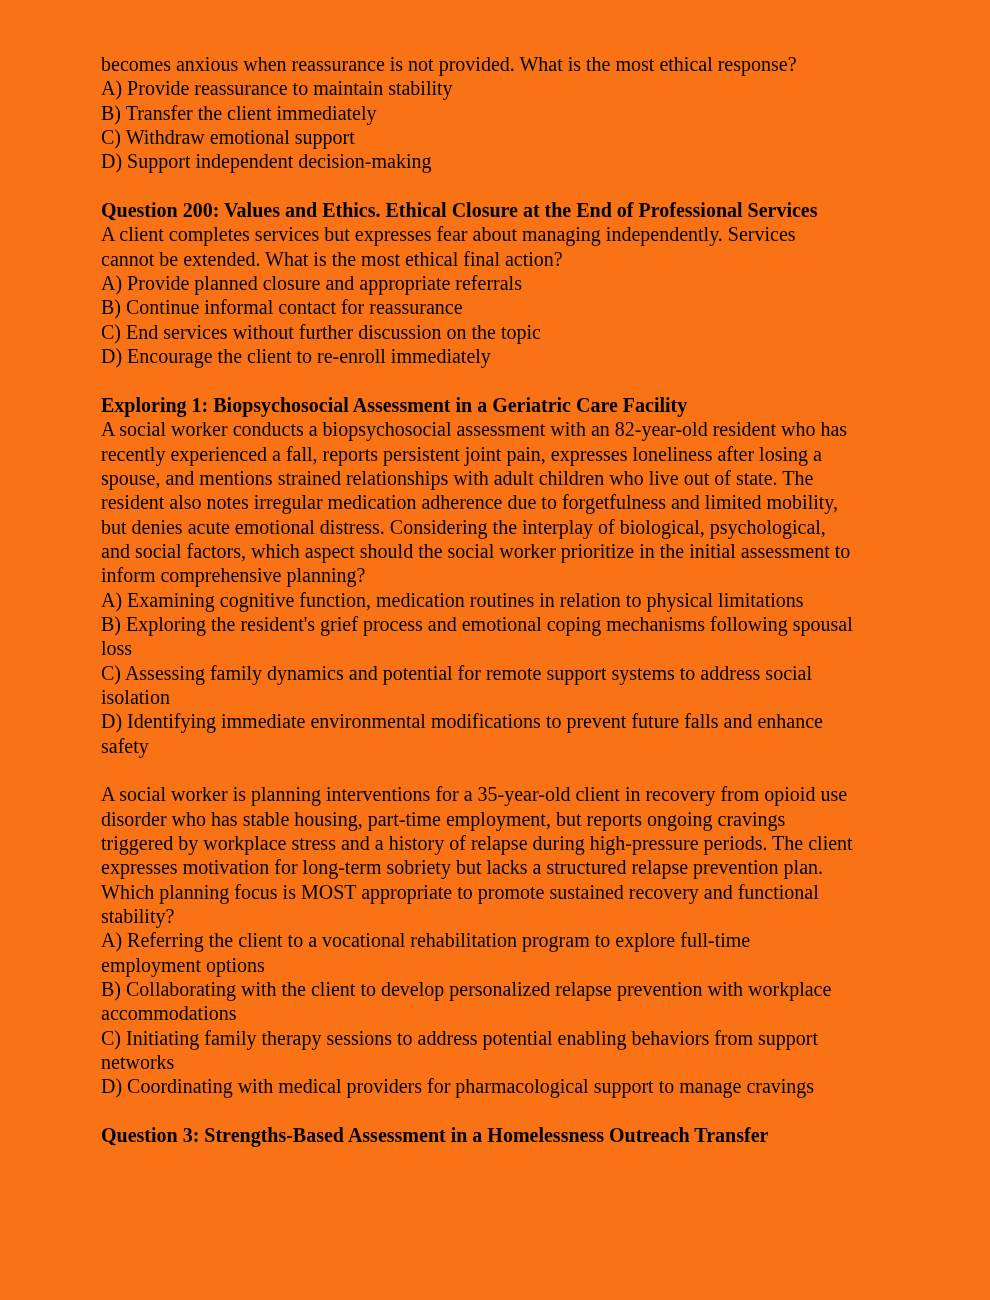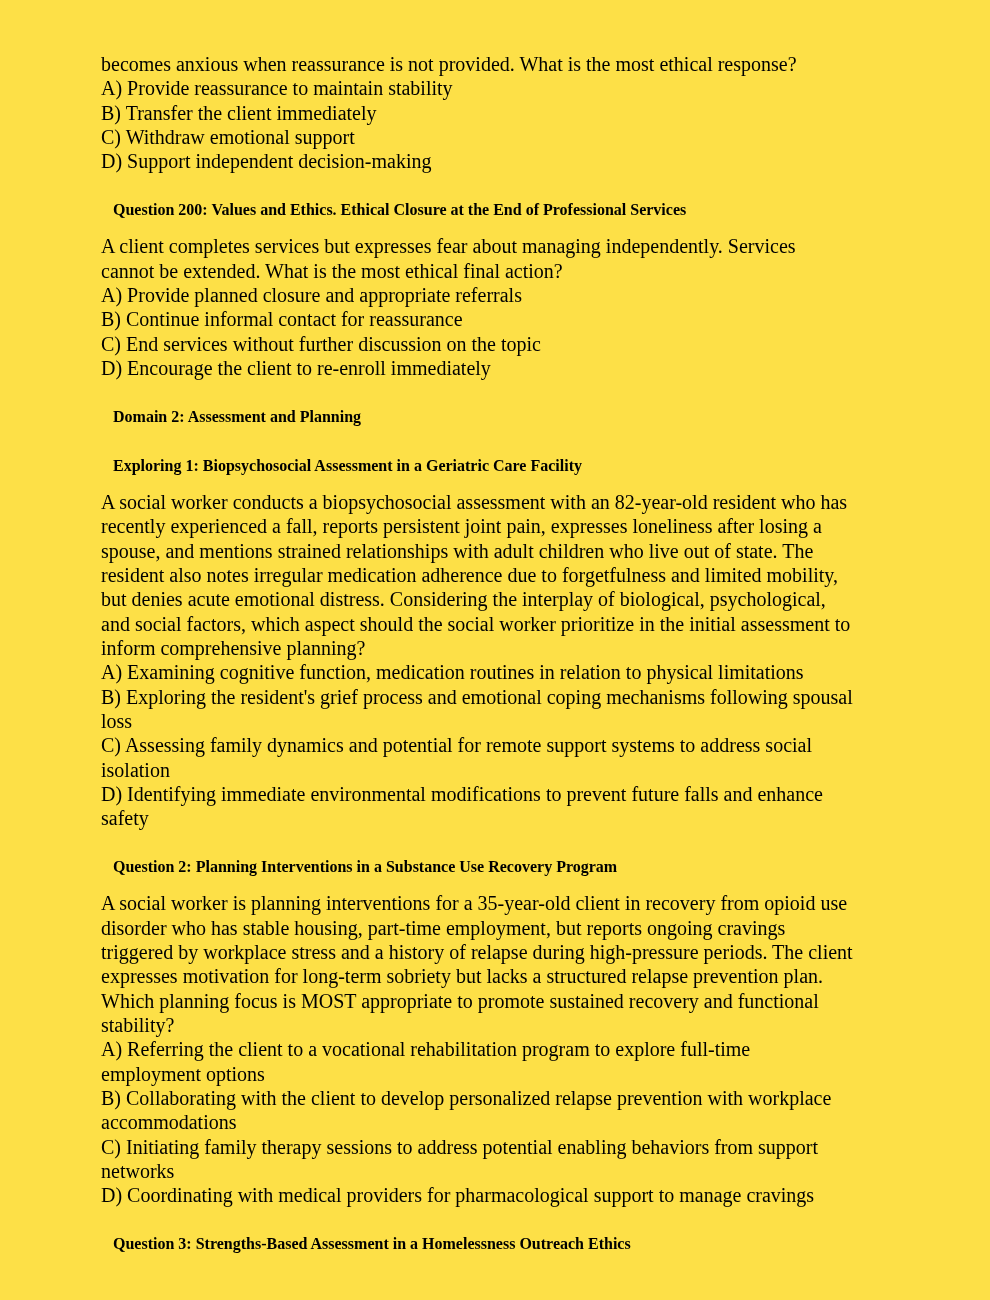--- a/index.html
+++ b/index.html
@@ -4,36 +4,36 @@
 <style>
   html, body {
     margin: 0;
     padding: 0;
     background: #ffffff;
   }
   .page {
     position: relative;
     width: 990px;
     height: 1300px;
-    background: #fde047;
+    background: #f97316;
     box-sizing: border-box;
     padding: 52px 76px 8px 101px;
     font-family: "Liberation Serif", "DejaVu Serif", serif;
     font-size: 20px;
     line-height: 24.35px;
     color: #000000;
     overflow: hidden;
   }
   .block {
     margin: 0 0 24.35px 0;
   }
   .q-heading {
-    font-size: 16px;
+    font-size: 20px;
     font-weight: bold;
-    margin: 12px;
+    margin: 0;
     line-height: inherit;
   }
   .q-body {
     margin: 0;
     white-space: pre-line;
   }
 </style>
 </head>
 <body>
 
@@ -50,56 +50,52 @@
   <div class="block">
     <h2 class="q-heading">Question 200: Values and Ethics. Ethical Closure at the End of Professional Services</h2>
     <div class="q-body">A client completes services but expresses fear about managing independently. Services
 cannot be extended. What is the most ethical final action?
 A) Provide planned closure and appropriate referrals
 B) Continue informal contact for reassurance
 C) End services without further discussion on the topic
 D) Encourage the client to re-enroll immediately</div>
   </div>
 
-  <div class="block">
-    <h2 class="q-heading">Domain 2: Assessment and Planning</h2>
-  </div>
 
   <div class="block">
     <h2 class="q-heading">Exploring 1: Biopsychosocial Assessment in a Geriatric Care Facility</h2>
     <div class="q-body">A social worker conducts a biopsychosocial assessment with an 82-year-old resident who has
 recently experienced a fall, reports persistent joint pain, expresses loneliness after losing a
 spouse, and mentions strained relationships with adult children who live out of state. The
 resident also notes irregular medication adherence due to forgetfulness and limited mobility,
 but denies acute emotional distress. Considering the interplay of biological, psychological,
 and social factors, which aspect should the social worker prioritize in the initial assessment to
 inform comprehensive planning?
 A) Examining cognitive function, medication routines in relation to physical limitations
 B) Exploring the resident's grief process and emotional coping mechanisms following spousal
 loss
 C) Assessing family dynamics and potential for remote support systems to address social
 isolation
 D) Identifying immediate environmental modifications to prevent future falls and enhance
 safety</div>
   </div>
 
   <div class="block">
-    <h2 class="q-heading">Question 2: Planning Interventions in a Substance Use Recovery Program</h2>
     <div class="q-body">A social worker is planning interventions for a 35-year-old client in recovery from opioid use
 disorder who has stable housing, part-time employment, but reports ongoing cravings
 triggered by workplace stress and a history of relapse during high-pressure periods. The client
 expresses motivation for long-term sobriety but lacks a structured relapse prevention plan.
 Which planning focus is MOST appropriate to promote sustained recovery and functional
 stability?
 A) Referring the client to a vocational rehabilitation program to explore full-time
 employment options
 B) Collaborating with the client to develop personalized relapse prevention with workplace
 accommodations
 C) Initiating family therapy sessions to address potential enabling behaviors from support
 networks
 D) Coordinating with medical providers for pharmacological support to manage cravings</div>
   </div>
 
   <div class="block">
-    <h2 class="q-heading">Question 3: Strengths-Based Assessment in a Homelessness Outreach Ethics</h2>
+    <h2 class="q-heading">Question 3: Strengths-Based Assessment in a Homelessness Outreach Transfer</h2>
   </div>
 
 </div>
 
 </body></html>

